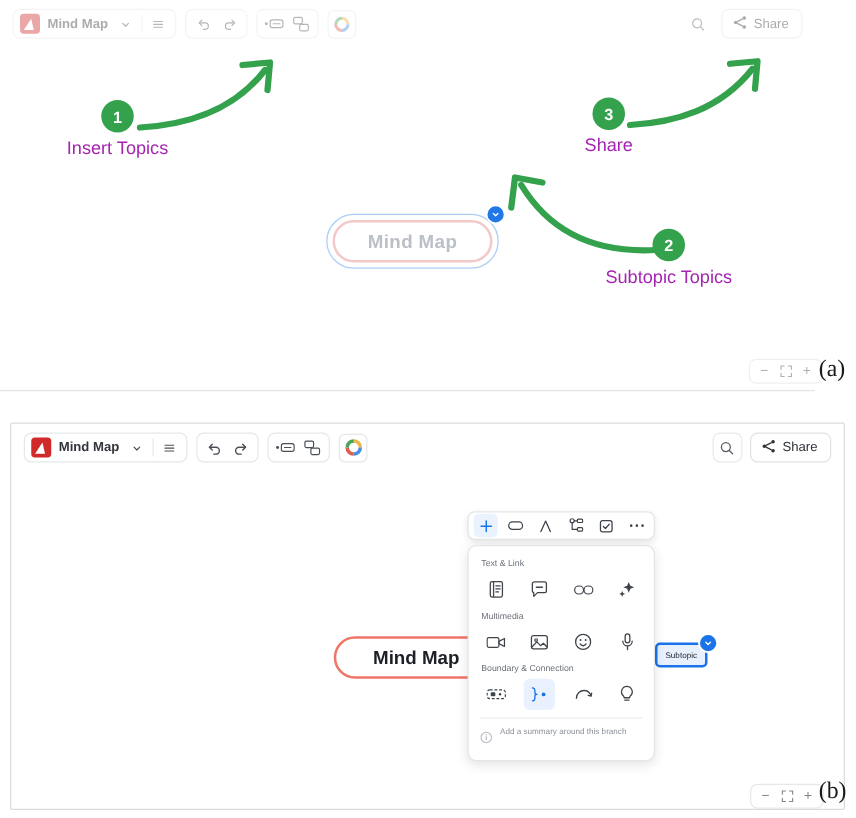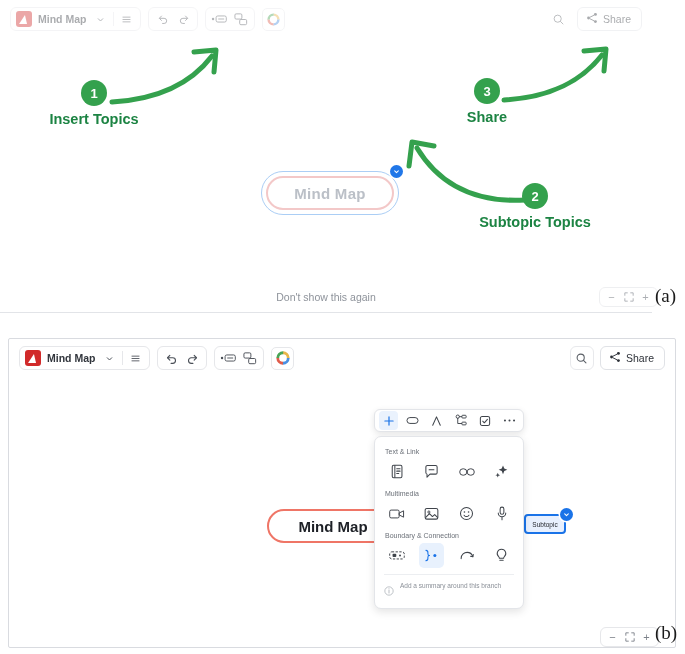--- a/index.html
+++ b/index.html
@@ -151,21 +151,21 @@
   
   .annot { position: absolute; text-align: center; }
   .badge {
     width: 26px; height: 26px; border-radius: 50%;
     background: #2e9e48;
     color: #fff; font-size: 13px; font-weight: bold;
     display: flex; align-items: center; justify-content: center;
     margin: 0 auto 5px;
   }
   .annot-label {
-    font-size: 14.5px; color: #15803d; font-weight: bold;
+    font-size: 14.5px; color: #a21caf; font-weight: normal;
     white-space: nowrap;
   }
   .arrow-svg { position: absolute; pointer-events: none; }
 
   .dont-show {
     position: absolute; left: 0; right: 0; top: 253px;
     text-align: center;
     font-size: 10.5px; color: #8b9098;
   }
 
@@ -354,21 +354,20 @@
     <svg class="arrow-svg" style="left:405px; top:98px;" width="125" height="72" viewBox="0 0 125 72">
       <path d="M120 64 C 84 66, 40 58, 12 12" stroke="#2e9e48" stroke-width="5" fill="none" stroke-linecap="round"></path>
       <path d="M4 30 L7 6 L29 10" stroke="#2e9e48" stroke-width="5" fill="none" stroke-linecap="round" stroke-linejoin="round"></path>
     </svg>
 
     <div class="annot" style="left:455px; top:145px; width:160px;">
       <div class="badge">2</div>
       <div class="annot-label">Subtopic Topics</div>
     </div>
 
-    <div class="dont-show">Don't show this again</div>
 
     <div class="zoom-ctl" id="zoom-a">
       <span class="zi">−</span>
       <span class="zi">
         <svg width="10" height="10" viewBox="0 0 12 12">
             <path d="M1 4V1h3M8 1h3v3M11 8v3H8M4 11H1V8" stroke="currentColor" stroke-width="1.1" fill="none" stroke-linecap="round" stroke-linejoin="round"></path>
           </svg>
       </span>
       <span class="zi">+</span>
     </div>

